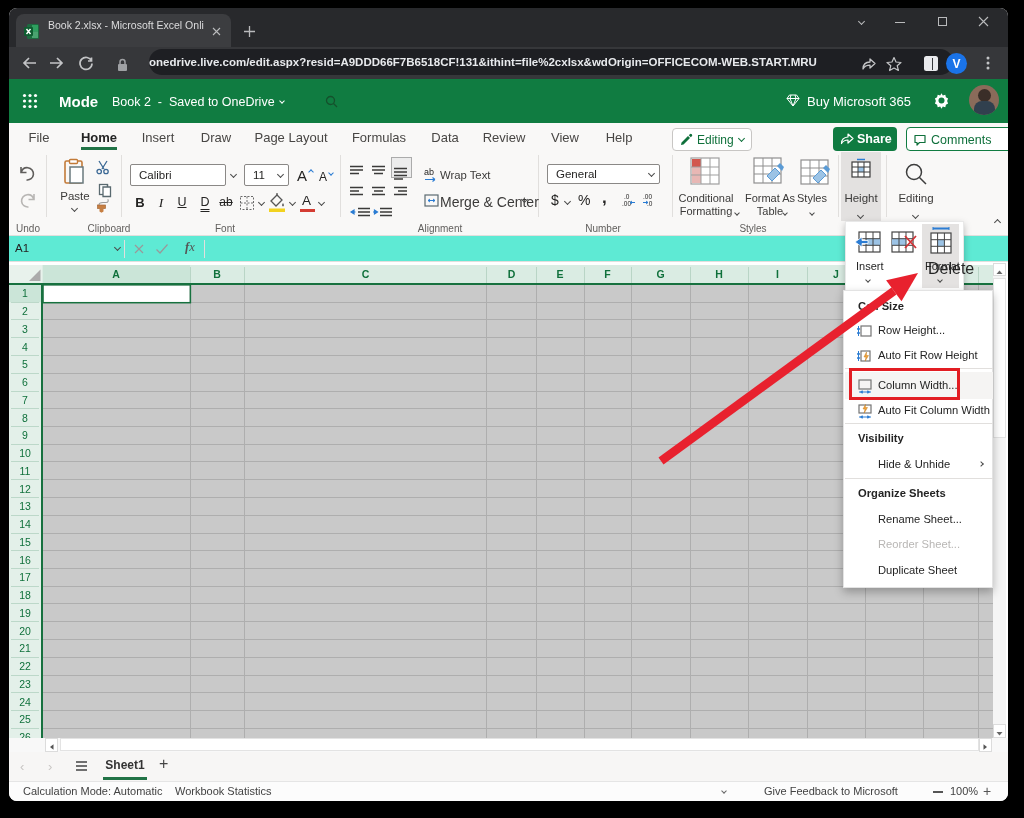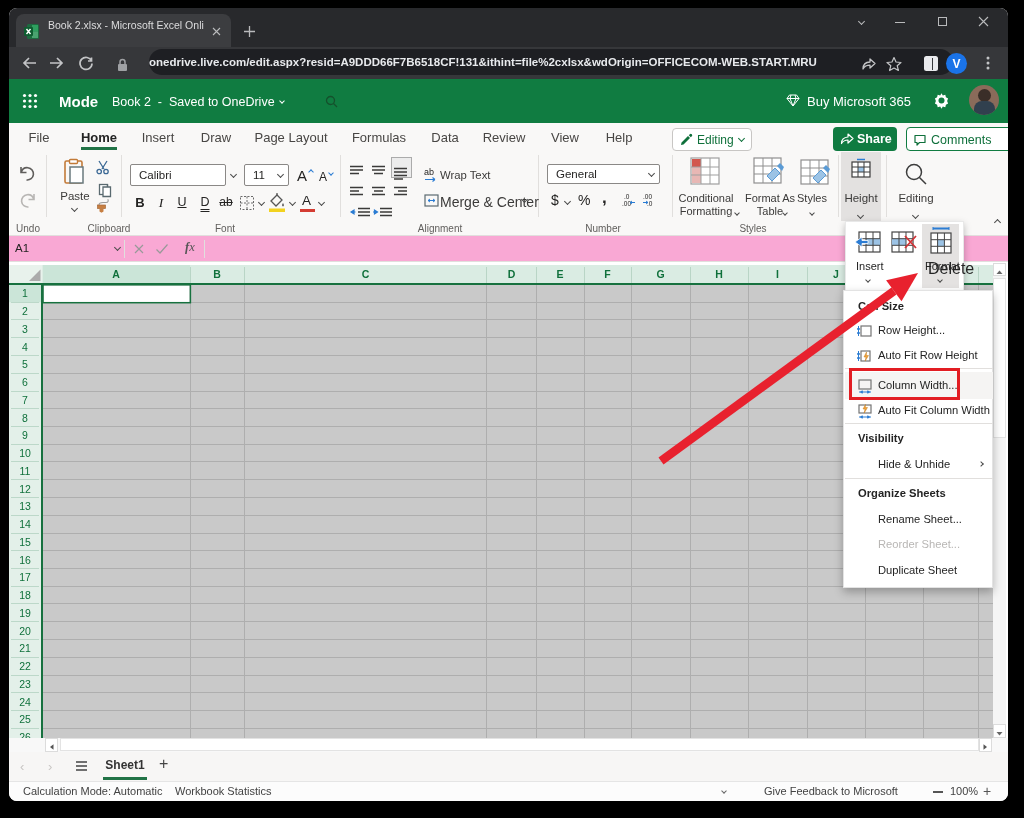--- a/index.html
+++ b/index.html
@@ -31,21 +31,21 @@
   .combo{position:absolute;background:#fff;border:1px solid #8a8886;border-radius:2px;
     font-size:11.5px;color:#252423;}
   .cv{position:absolute;width:5px;height:5px;border-right:1.2px solid #4a4a4a;
     border-bottom:1.2px solid #4a4a4a;transform:rotate(45deg);}
   .cvs{position:absolute;width:4px;height:4px;border-right:1.1px solid #4a4a4a;
     border-bottom:1.1px solid #4a4a4a;transform:rotate(45deg);}
   .fmt{position:absolute;font-size:12.5px;color:#252423;transform:translateX(-50%);}
   .lbl2{position:absolute;font-size:11px;color:#3b3a39;transform:translateX(-50%);
     text-align:center;line-height:13px;white-space:nowrap;}
   
-  #fbar{left:0;top:228px;width:999px;height:26px;background:#f9a8d4;border-bottom:1px solid #e1dfdd;}
+  #fbar{left:0;top:228px;width:999px;height:26px;background:#5eead4;border-bottom:1px solid #e1dfdd;}
   
   #sheet{left:0;top:257px;width:984px;height:473px;overflow:hidden;}
   
   #hscroll{left:0;top:730px;width:999px;height:14px;background:#f8f8f8;}
   #sheetbar{left:0;top:744px;width:999px;height:29px;background:#f7f6f5;}
   #statusbar{left:0;top:773px;width:999px;height:20px;background:#fcfcfc;border-top:1px solid #e5e5e5;
     font-size:11px;color:#424242;}
   .sbtxt{position:absolute;top:3px;white-space:nowrap;}
   
   #flyout{left:836px;top:213px;width:119px;height:69px;background:#fff;

